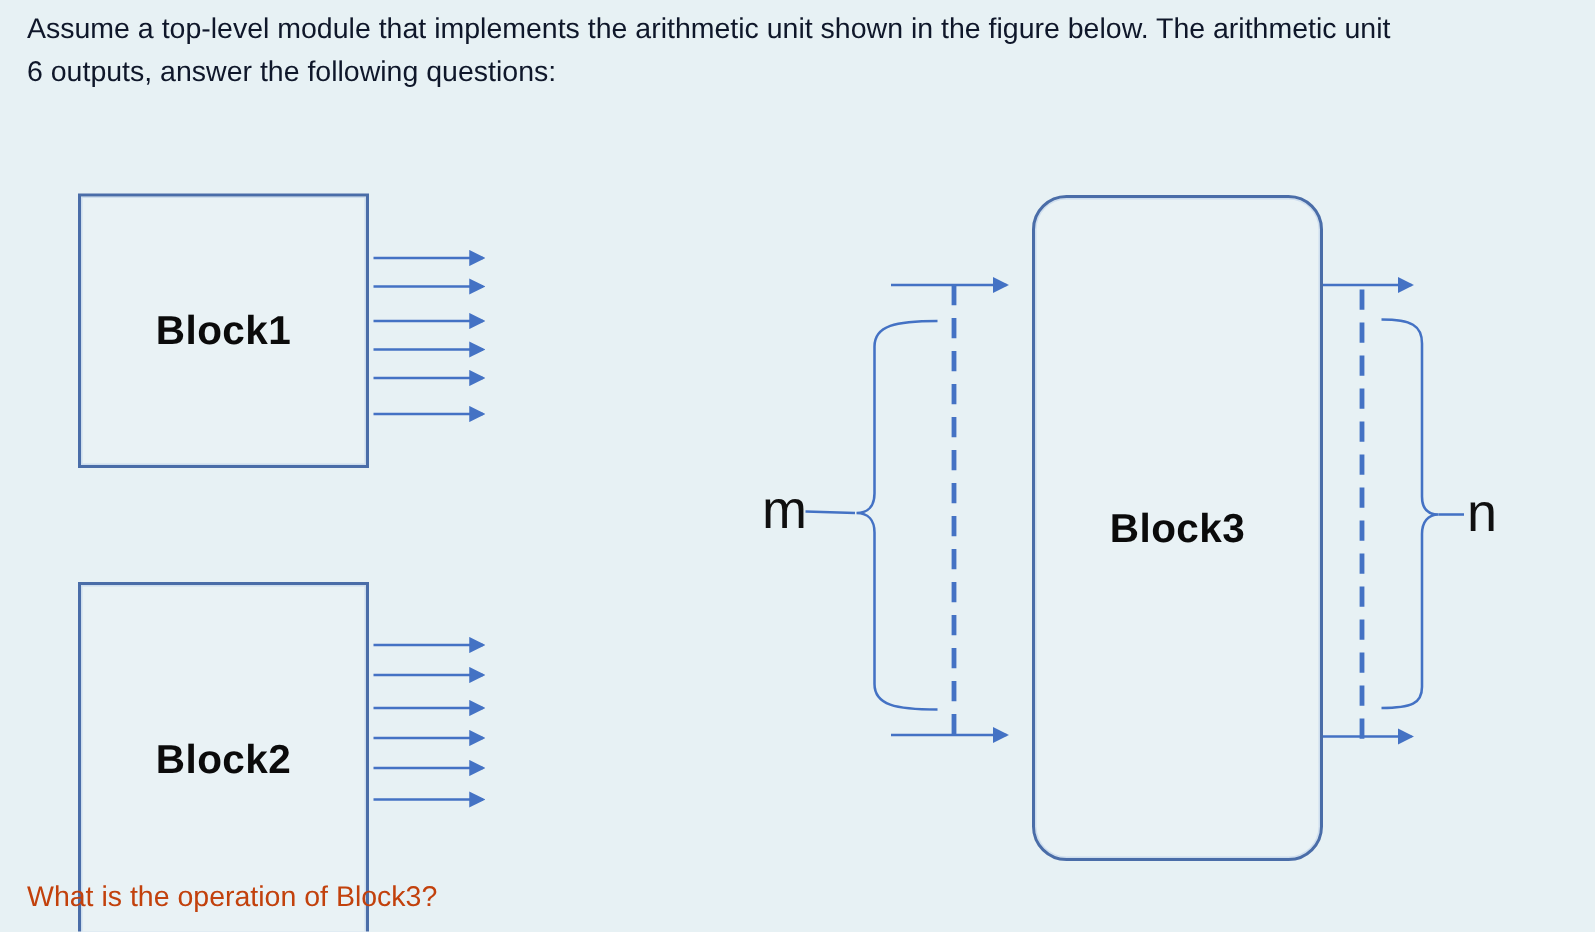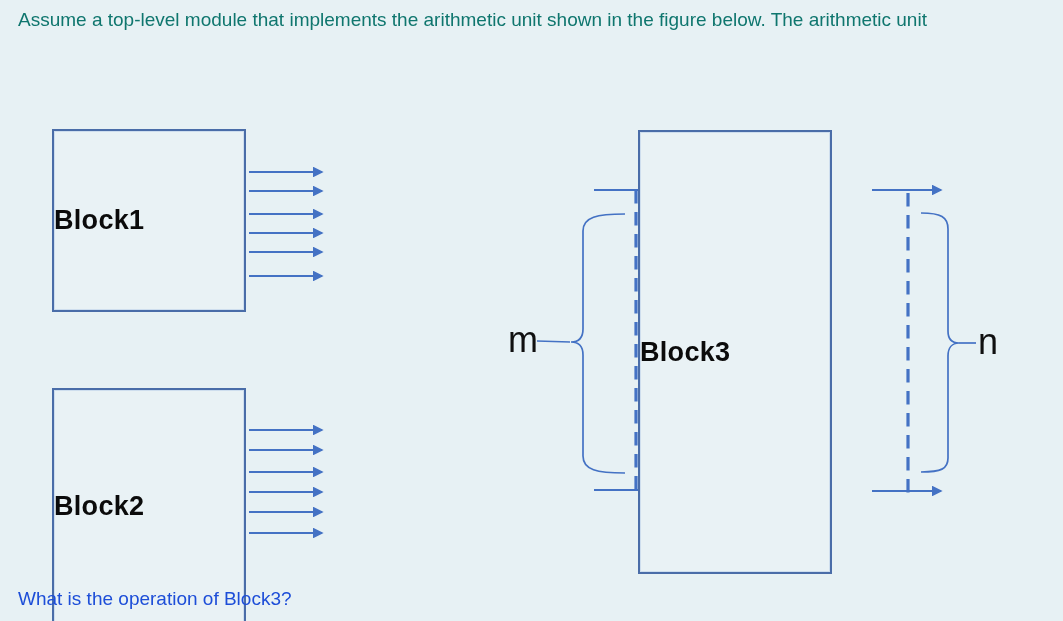--- a/index.html
+++ b/index.html
@@ -9,49 +9,49 @@
     background: #e7f1f4;
     overflow: hidden;
     font-family: "Liberation Sans", sans-serif;
   }
   
   #intro {
     position: absolute;
     left: 18px; top: 5px;
     font-size: 19px;
     line-height: 29.2px;
-    color: #0f766e;
+    color: #0f172a;
   }
   .text-line { white-space: nowrap; }
   #question {
     position: absolute;
     left: 18px; top: 588px;
     font-size: 19px;
-    color: #1d4ed8;
+    color: #c2410c;
     white-space: nowrap;
   }
   
   .block {
     position: absolute;
     border: 2px solid #4a6da8;
     box-shadow: inset 0 0 0 1px rgba(188,208,233,0.6);
     display: flex;
     align-items: center;
-    justify-content: flex-start;
+    justify-content: center;
     background: #e9f2f5;
   }
   .block-label {
     font-weight: bold;
     font-size: 27px;
     color: #0b0b0b;
     letter-spacing: 0.3px;
   }
   #block1 { left: 52px;  top: 129px; width: 194px; height: 183px; }
   #block2 { left: 52px;  top: 388px; width: 194px; height: 236px; }
-  #block3 { left: 638px; top: 130px; width: 194px; height: 444px; }
+  #block3 { left: 688px; top: 130px; width: 194px; height: 444px; border-radius: 23px; }
   
   .bus-label {
     position: absolute;
     color: #101010;
     font-size: 36px;
     line-height: 36px;
   }
   #m-label { left: 508px; top: 322px; }
   #n-label { left: 978px; top: 324px; }
   
@@ -59,20 +59,21 @@
     position: absolute;
     left: 0; top: 0;
     pointer-events: none;
   }
 </style>
 </head>
 <body>
 
 <div id="intro">
   <div class="text-line">Assume a top-level module that implements the arithmetic unit shown in the figure below. The arithmetic unit</div>
+  <div class="text-line">6 outputs, answer the following questions:</div>
 </div>
 
 <svg id="wires" width="1063" height="621" viewBox="0 0 1063 621">
   <defs>
     <marker id="arrowhead" viewBox="0 0 10 10" refX="8.5" refY="5" markerWidth="6" markerHeight="6" orient="auto">
       <path d="M0,0 L10,5 L0,10 z" fill="#4472c4"></path>
     </marker>
   </defs>
 
   <g stroke="#4472c4" stroke-width="1.8">

